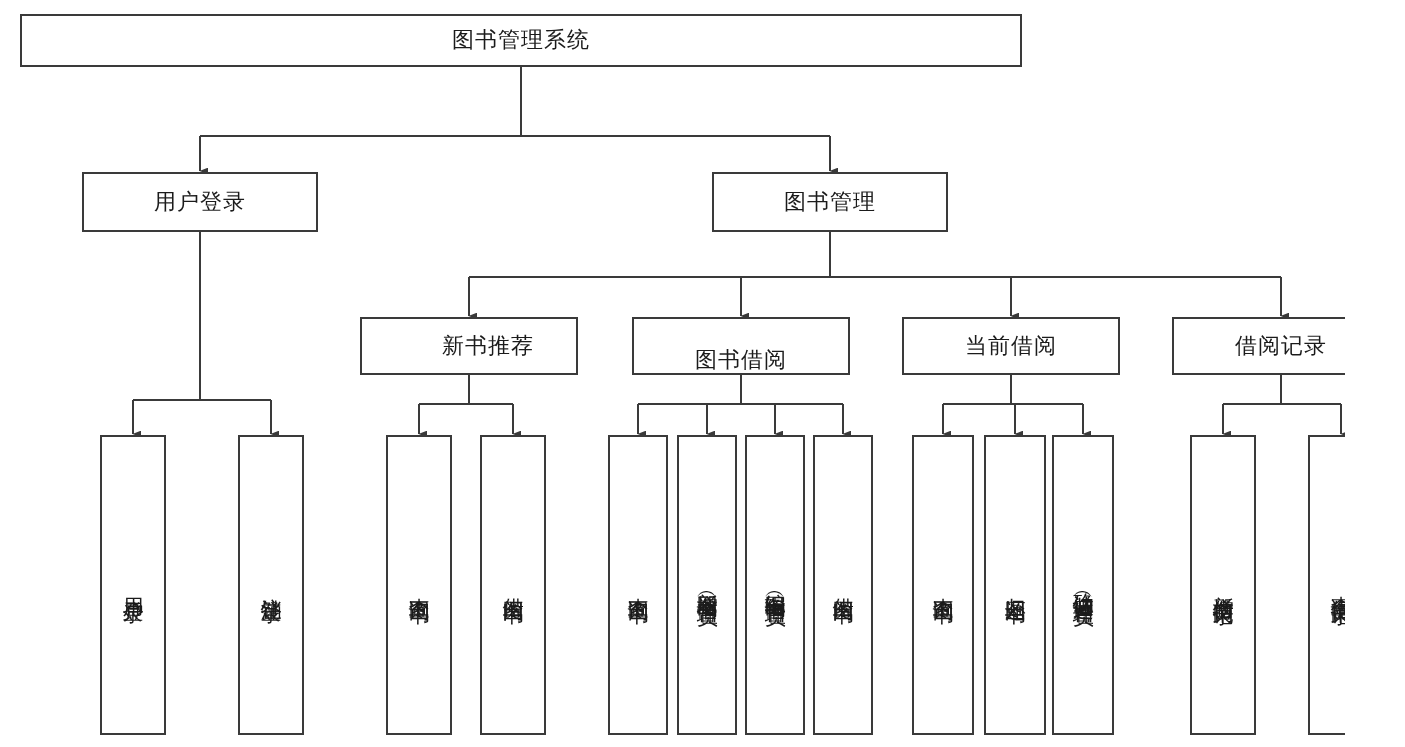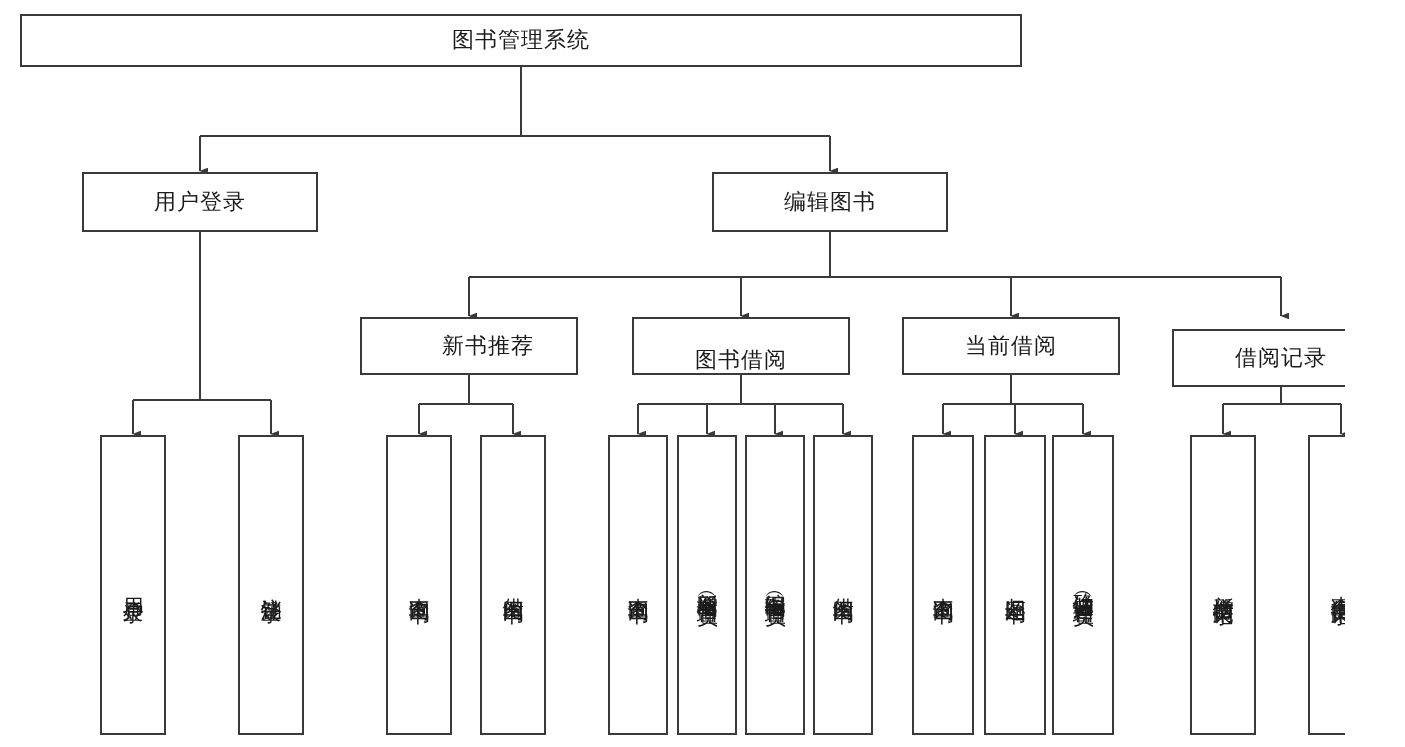--- a/index.html
+++ b/index.html
@@ -119,32 +119,32 @@
       <line x1="1341" y1="404" x2="1341" y2="434" stroke="#3a3a3a" stroke-width="2.5" shape-rendering="crispEdges" marker-end="url(#arrowhead)"></line>
     </svg>
   <div id="nodes">
       <div class="node horiz" style="left: 20px; top: 14px; width: 1002px; height: 53px;">
         <span class="label">图书管理系统</span>
       </div>
       <div class="node horiz" style="left: 82px; top: 172px; width: 236px; height: 60px;">
         <span class="label">用户登录</span>
       </div>
       <div class="node horiz" style="left: 712px; top: 172px; width: 236px; height: 60px;">
-        <span class="label">编辑图书</span>
+        <span class="label">图书管理</span>
       </div>
       <div class="node horiz" style="left: 360px; top: 317px; width: 218px; height: 58px; padding-left: 38px;">
         <span class="label">新书推荐</span>
       </div>
       <div class="node horiz" style="left: 632px; top: 317px; width: 218px; height: 58px; align-items: flex-end;">
         <span class="label">图书借阅</span>
       </div>
       <div class="node horiz" style="left: 902px; top: 317px; width: 218px; height: 58px;">
         <span class="label">当前借阅</span>
       </div>
-      <div class="node horiz" style="left: 1172px; top: 317px; width: 218px; height: 58px; margin-top: 12px;">
+      <div class="node horiz" style="left: 1172px; top: 317px; width: 218px; height: 58px;">
         <span class="label">借阅记录</span>
       </div>
       <div class="node vert" style="left: 100px; top: 435px; width: 66px; height: 300px;">
         <span class="label">用户登录</span>
       </div>
       <div class="node vert" style="left: 238px; top: 435px; width: 66px; height: 300px;">
         <span class="label">注销登录</span>
       </div>
       <div class="node vert" style="left: 386px; top: 435px; width: 66px; height: 300px;">
         <span class="label">查询图书</span>

